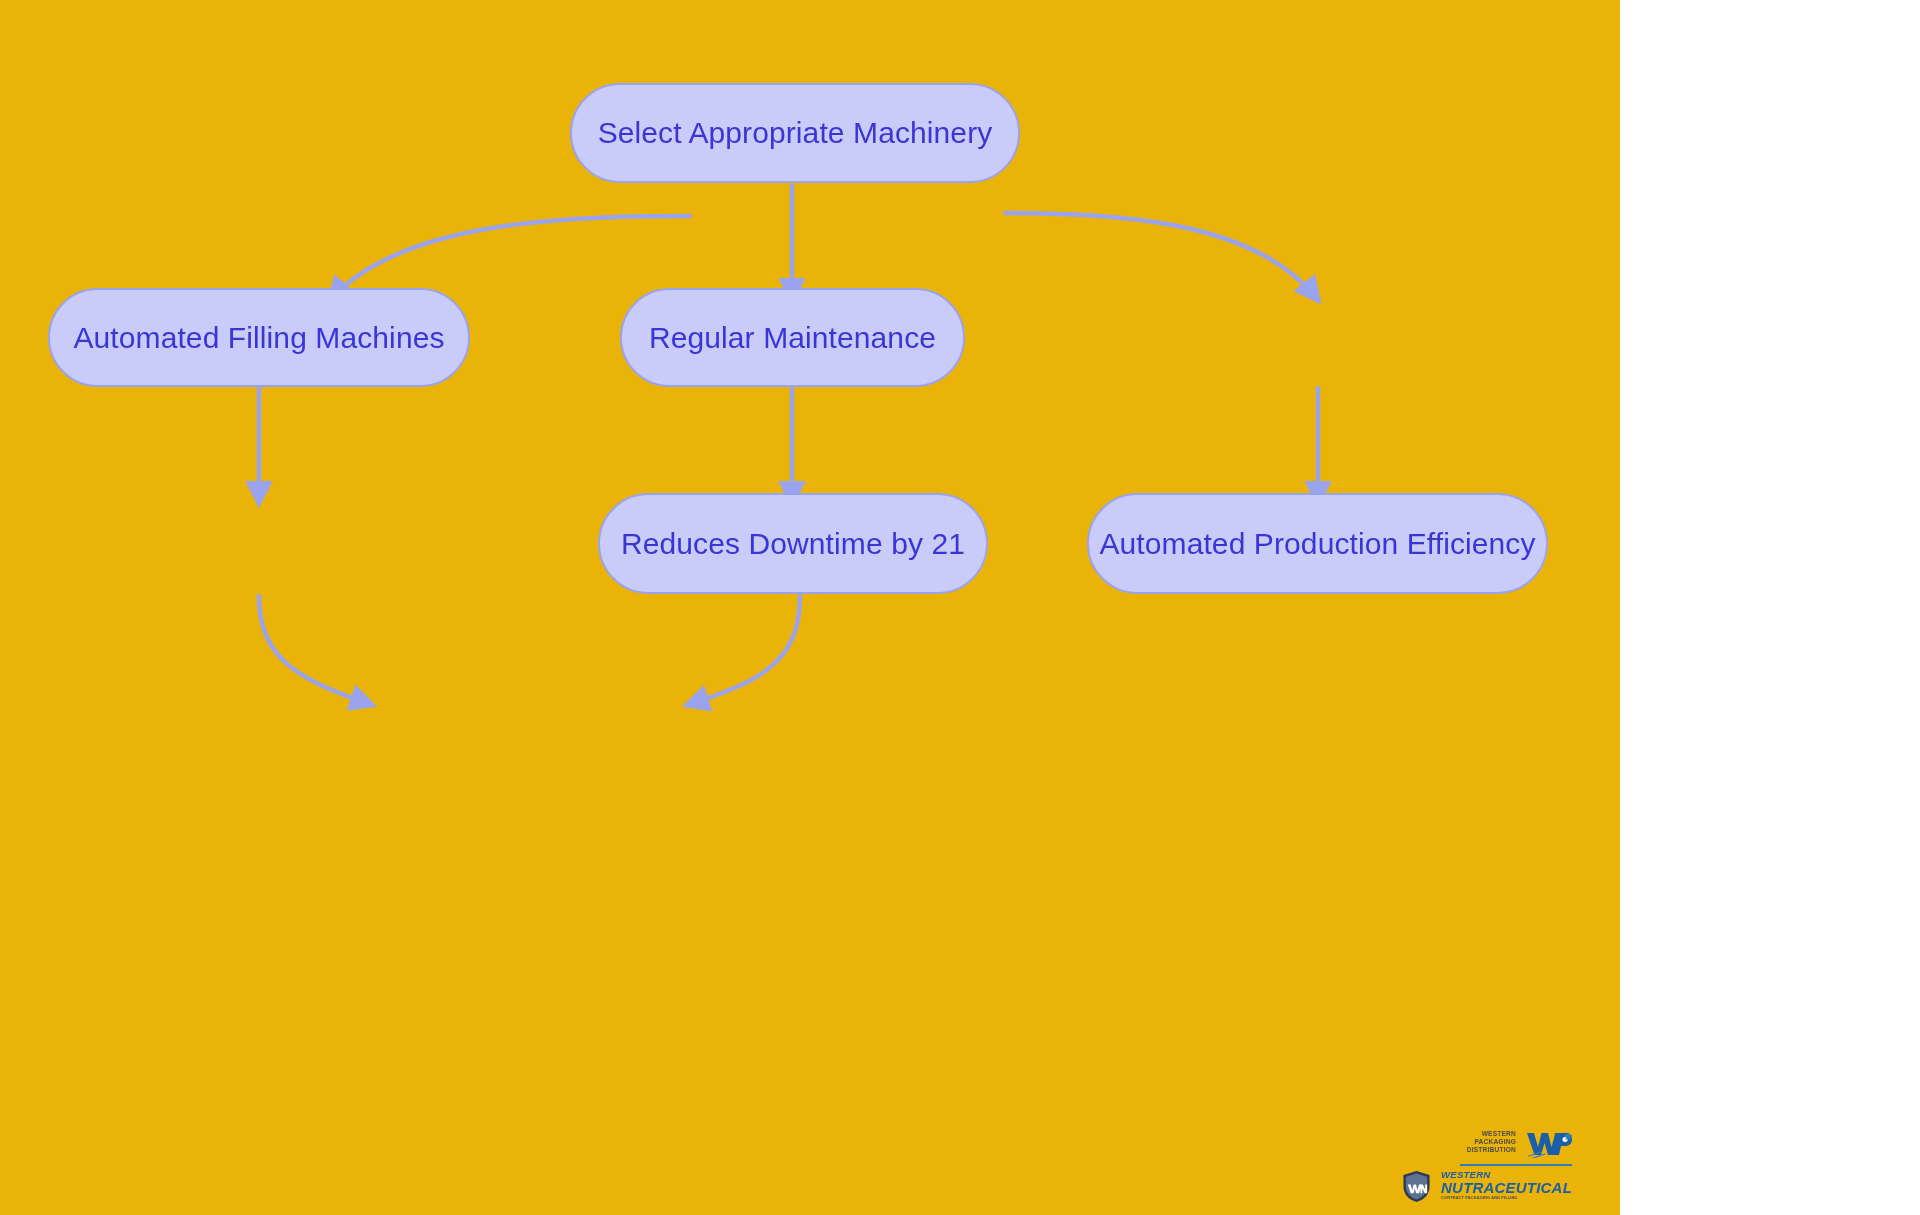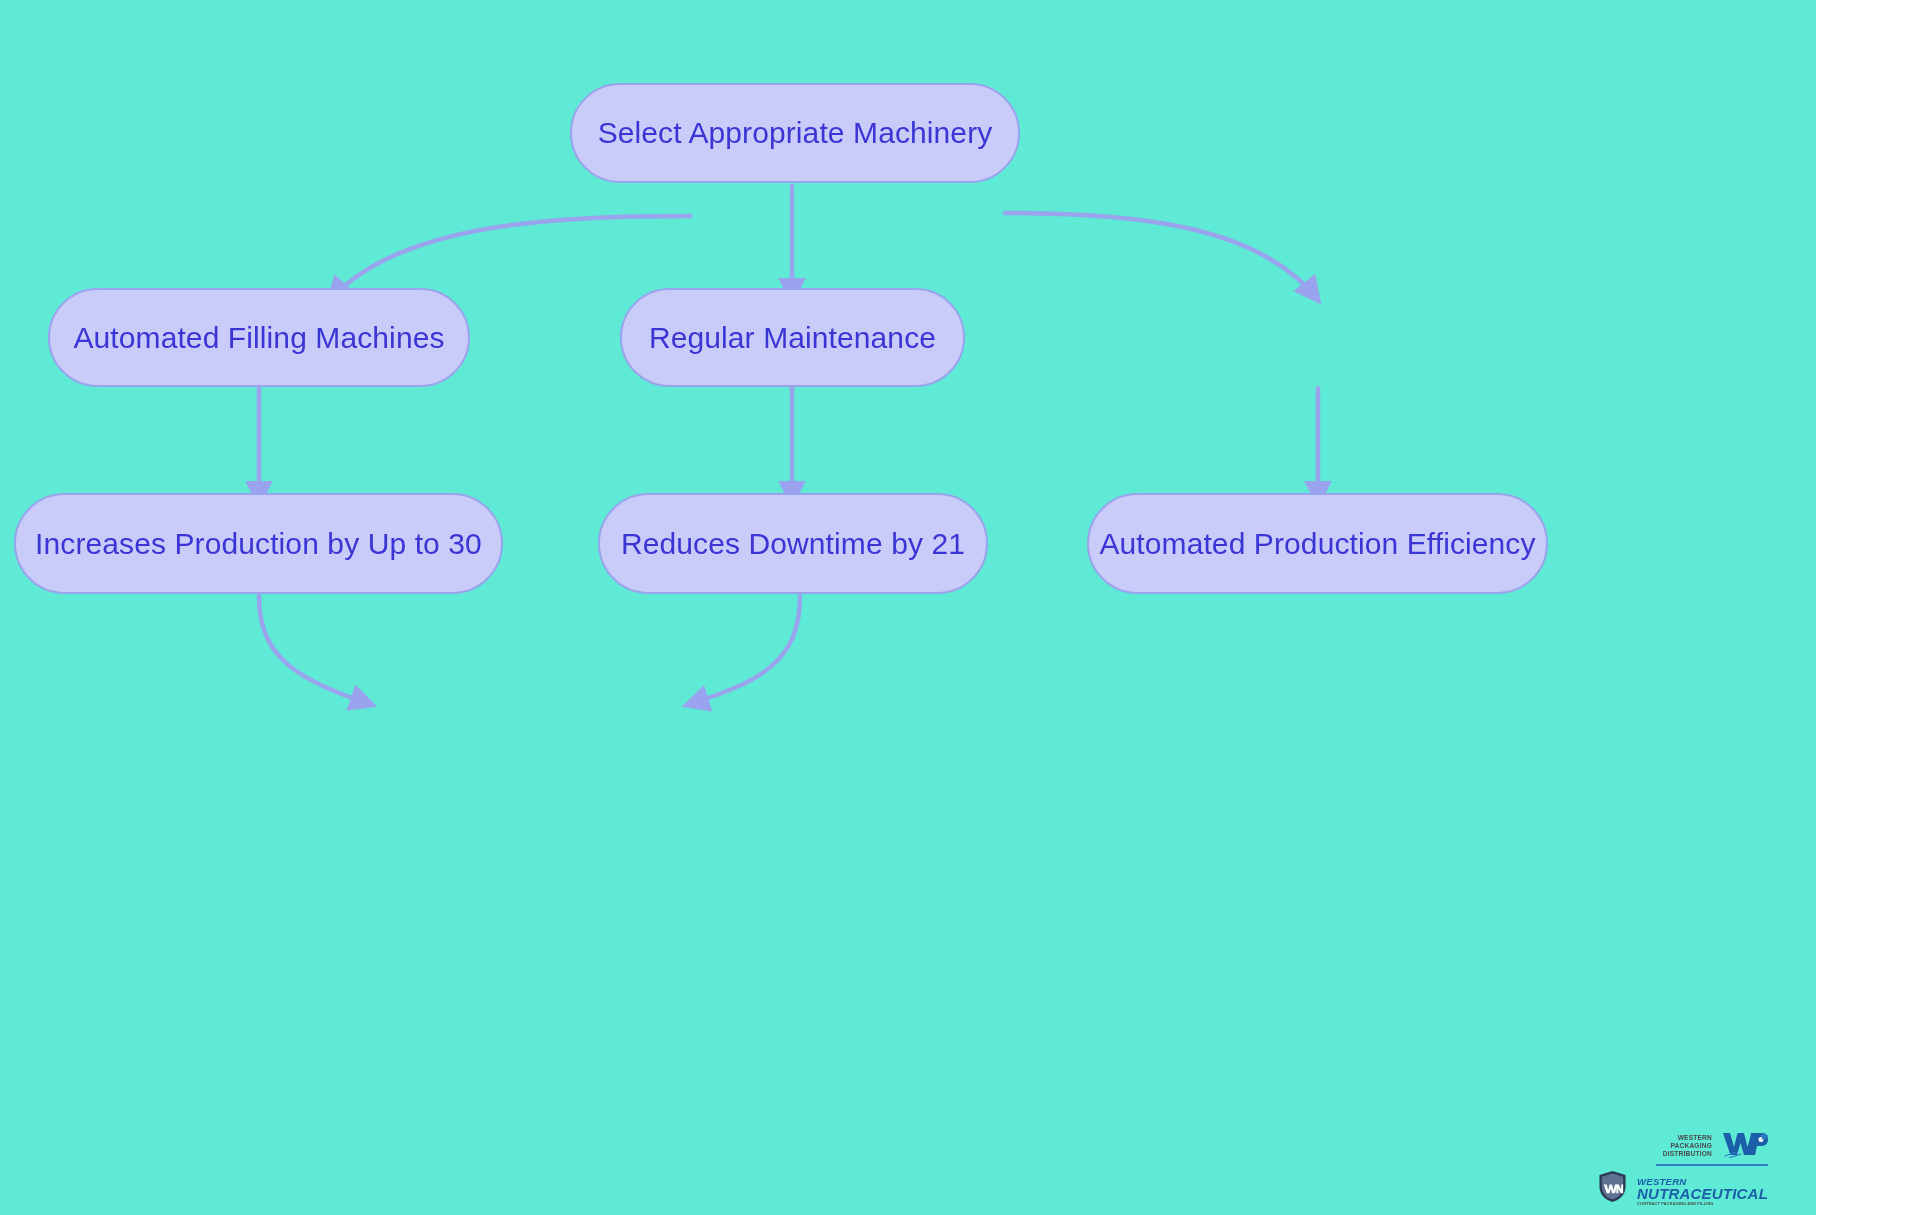--- a/index.html
+++ b/index.html
@@ -9,23 +9,23 @@
     background: #ffffff;
   }
   body {
     font-family: "Liberation Sans", sans-serif;
     width: 1920px;
     height: 1215px;
     overflow: hidden;
   }
   #canvas {
     position: relative;
-    width: 1816px;
+    width: 1620px;
     height: 1215px;
-    background: #5eead4;
+    background: #eab308;
   }
   #edge-layer {
     position: absolute;
     left: 0;
     top: 0;
     width: 1920px;
     height: 1215px;
     pointer-events: none;
   }
   .node {
@@ -58,21 +58,21 @@
     right: 48px;
     bottom: 8px;
     width: 132px;
     display: flex;
     flex-direction: column;
     align-items: flex-end;
     gap: 4px;
   }
   .logo-row {
     display: flex;
-    align-items: flex-end;
+    align-items: flex-start;
     gap: 10px;
   }
   .wp-words {
     text-align: right;
     color: #4a4a4a;
     font-family: "Liberation Sans", sans-serif;
     font-size: 6.6px;
     font-weight: bold;
     line-height: 1.22;
     letter-spacing: 0.2px;
@@ -151,23 +151,20 @@
 
   <div class="node" style="left:620px; top:288px; width:345px; height:99px;">
     <span class="node-label">Regular Maintenance</span>
   </div>
 
   <div class="node" style="left:48px; top:288px; width:422px; height:99px;">
     <span class="node-label">Automated Filling Machines</span>
   </div>
 
 
-  <div class="node" style="left:14px; top:493px; width:489px; height:101px;">
-    <span class="node-label">Increases Production by Up to 30</span>
-  </div>
 
   <div class="node" style="left:598px; top:493px; width:390px; height:101px;">
     <span class="node-label">Reduces Downtime by 21</span>
   </div>
 
   <div class="node" style="left:1087px; top:493px; width:461px; height:101px;">
     <span class="node-label">Automated Production Efficiency</span>
   </div>
 
 

